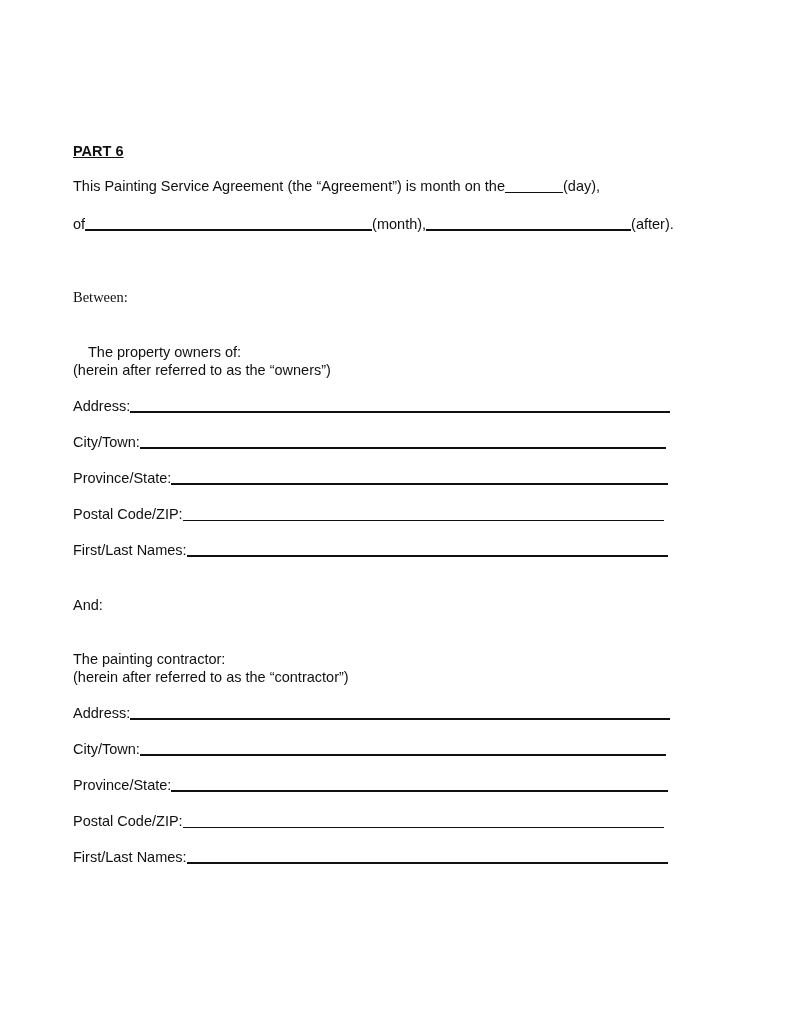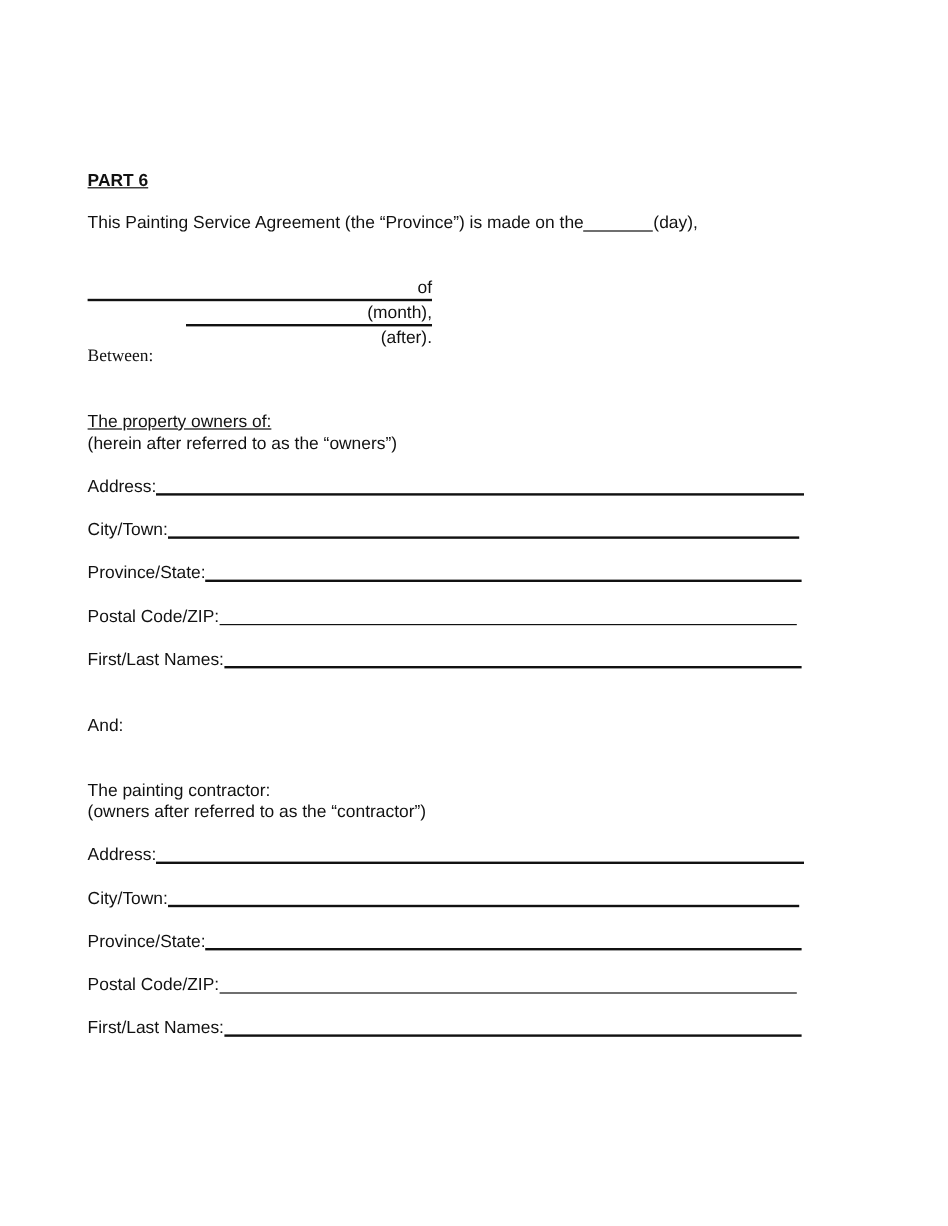--- a/index.html
+++ b/index.html
@@ -14,36 +14,36 @@
     .line.thin { border-bottom-width: 1px; }
   </style>
 </head>
 <body>
 
 <div>
 
   <div class="abs title" style="left:73px; top:143px;">PART 6</div>
 
   <div class="row" style="top:178px;">
-    <span>This Painting Service Agreement (the “Province”) is made on the</span>
+    <span>This Painting Service Agreement (the “Agreement”) is month on the</span>
     <span class="line thin" style="width:58px;"></span>
     <span>(day),</span>
   </div>
 
-  <div class="row" style="top:232px;flex-direction:column;">
+  <div class="row" style="top:216px;">
     <span>of</span>
     <span class="line" style="width:287px;"></span>
     <span>(month),</span>
     <span class="line" style="width:205px;"></span>
     <span>(after).</span>
   </div>
 
   <div class="abs" style="left:73px; top:289px;font-family:Liberation Serif, serif;">Between:</div>
 
-  <div class="abs" style="left:73px; top:344px;text-decoration:underline;">The property owners of:</div>
+  <div class="abs" style="left:88px; top:344px;">The property owners of:</div>
   <div class="abs" style="left:73px; top:362px;">(herein after referred to as the “owners”)</div>
 
   <div class="row" style="top:398px; width:597px;">
     <span>Address:</span>
     <span class="line" style="flex:1;"></span>
   </div>
   <div class="row" style="top:434px; width:593px;">
     <span>City/Town:</span>
     <span class="line" style="flex:1;"></span>
   </div>
@@ -56,21 +56,21 @@
     <span class="line thin" style="flex:1;"></span>
   </div>
   <div class="row" style="top:542px; width:595px;">
     <span>First/Last Names:</span>
     <span class="line" style="flex:1;"></span>
   </div>
 
   <div class="abs" style="left:73px; top:597px;">And:</div>
 
   <div class="abs" style="left:73px; top:651px;">The painting contractor:</div>
-  <div class="abs" style="left:73px; top:669px;">(owners after referred to as the “contractor”)</div>
+  <div class="abs" style="left:73px; top:669px;">(herein after referred to as the “contractor”)</div>
 
   <div class="row" style="top:705px; width:597px;">
     <span>Address:</span>
     <span class="line" style="flex:1;"></span>
   </div>
   <div class="row" style="top:741px; width:593px;">
     <span>City/Town:</span>
     <span class="line" style="flex:1;"></span>
   </div>
   <div class="row" style="top:777px; width:595px;">

